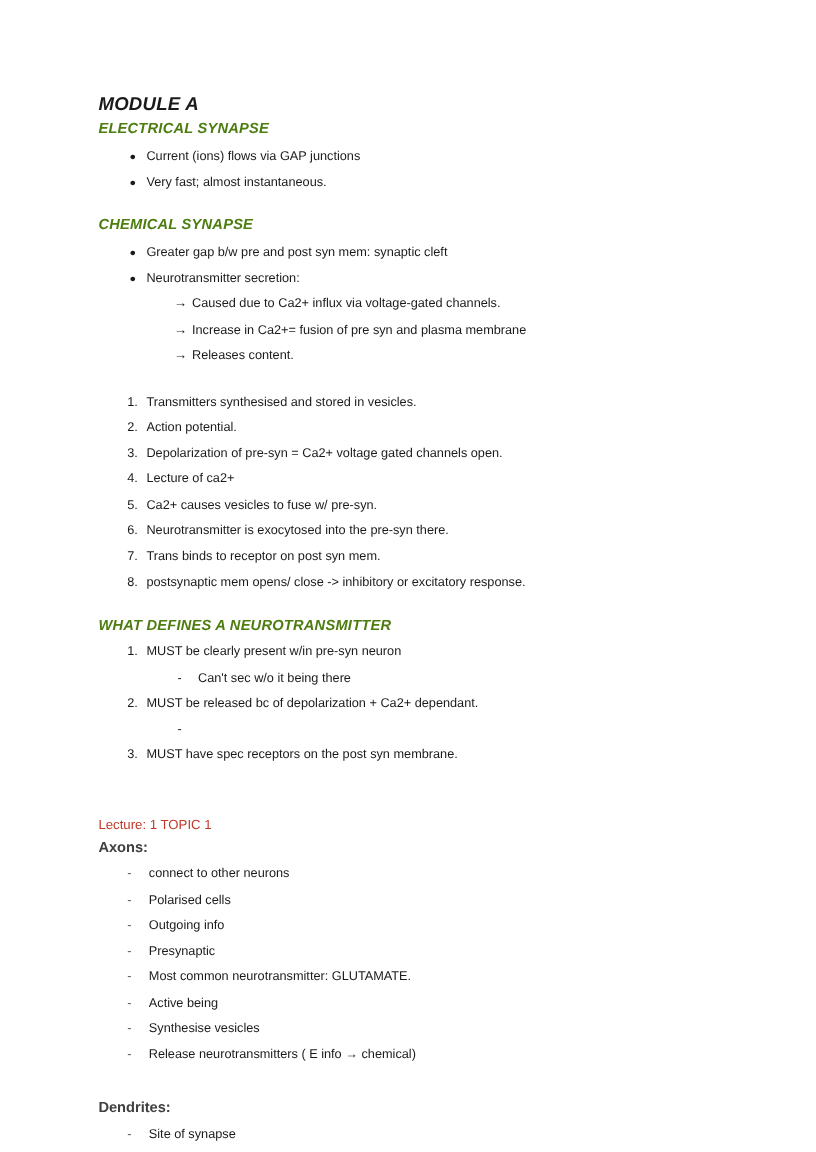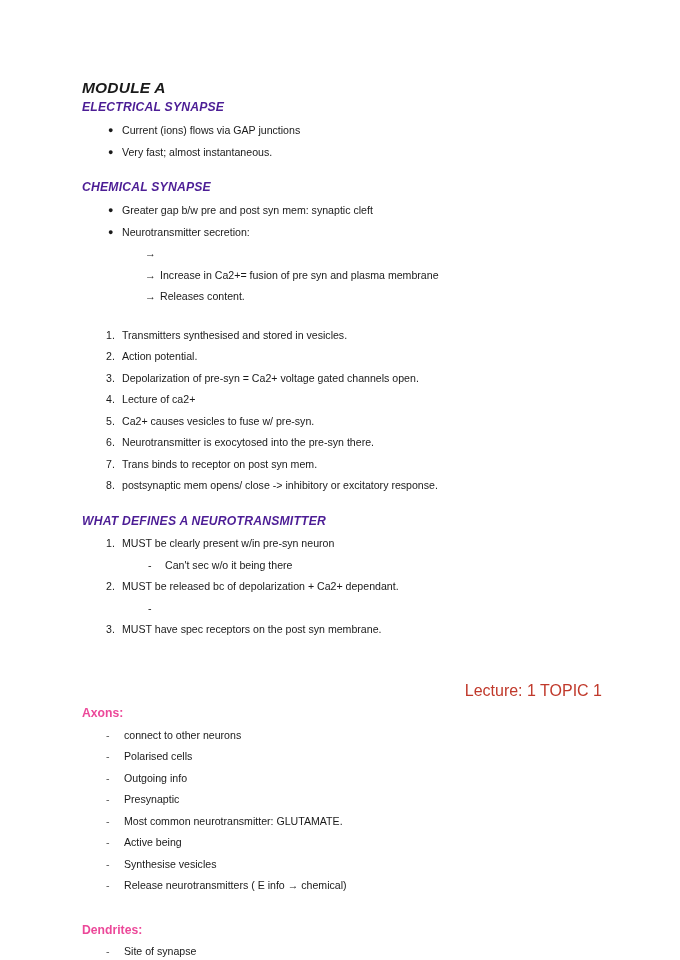--- a/index.html
+++ b/index.html
@@ -38,38 +38,37 @@
     letter-spacing: 0.2px;
     color: #1a1a1a;
     margin: 0 0 3px 0;
     line-height: 1.25;
   }
   .h-section {
     font-size: 12.2px;
     font-style: italic;
     font-weight: bold;
     letter-spacing: 0.2px;
-    color: #4c1d95;
+    color: #4d7c0f;
     margin: 0 0 4px 0;
     line-height: 1.3;
   }
   .h-plain {
     font-size: 12.2px;
     font-weight: bold;
-    color: #ec4899;
+    color: #404040;
     margin: 0 0 3px 0;
     line-height: 1.3;
   }
   .h-lecture {
-    font-size: 16px;
+    font-size: 11px;
     font-weight: normal;
     color: #c0392b;
     margin: 0 0 4px 0;
     line-height: 1.3;
-    text-align: right;
   }
 
   
   .row {
     display: flex;
     align-items: flex-start;
     font-size: 10.6px;
     line-height: 21.5px;
     color: #1a1a1a;
   }
@@ -139,20 +138,21 @@
         <span class="marker">●</span>
         <span class="txt"><span>Greater gap b/w pre and post syn mem: </span><span class="ital">synaptic</span><span> cleft</span></span>
       </div>
       <div class="row lvl-bullet">
         <span class="marker">●</span>
         <span class="txt">Neurotransmitter secretion:</span>
       </div>
 
       <div class="row lvl-arrow">
         <span class="marker">→</span>
+        <span class="txt">Caused due to Ca2+ influx via voltage-gated channels.</span>
       </div>
       <div class="row lvl-arrow">
         <span class="marker">→</span>
         <span class="txt">Increase in Ca2+= fusion of pre syn and plasma membrane</span>
       </div>
       <div class="row lvl-arrow">
         <span class="marker">→</span>
         <span class="txt">Releases content.</span>
       </div>
     </div>

